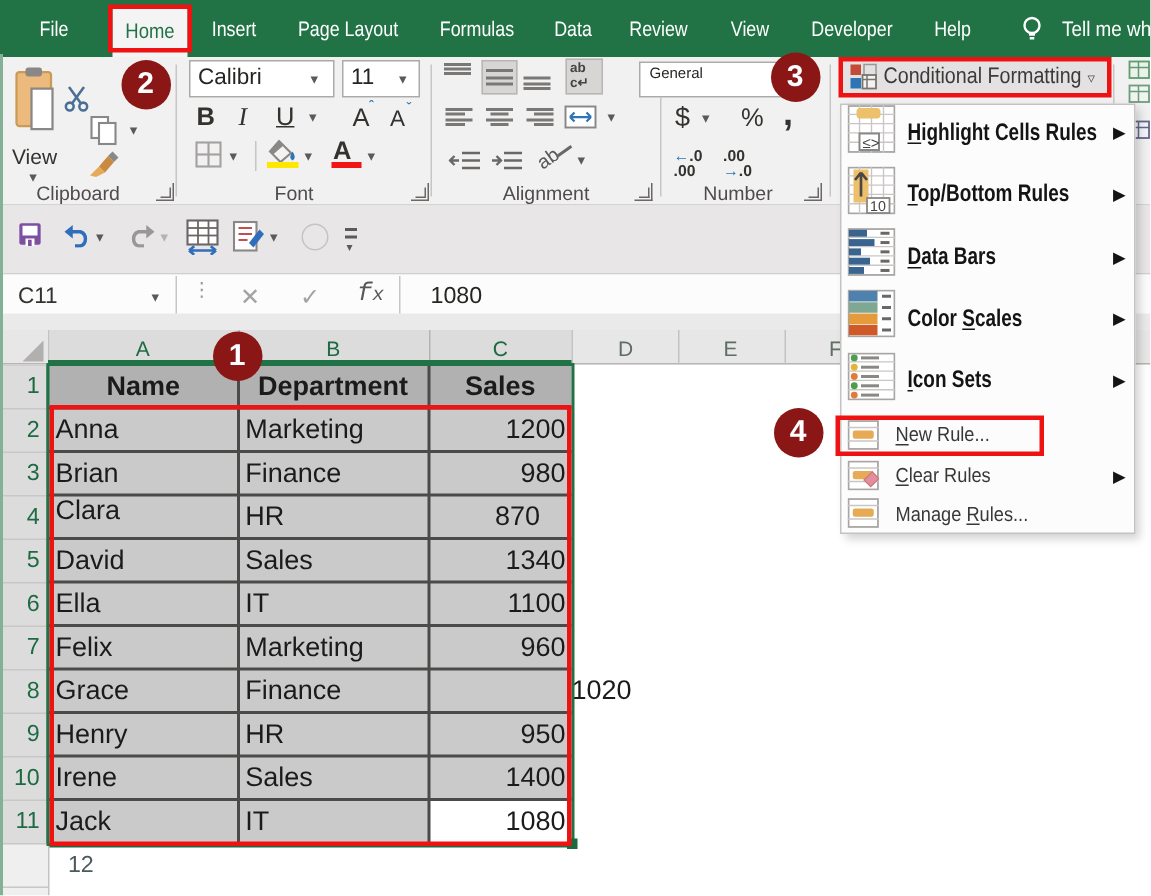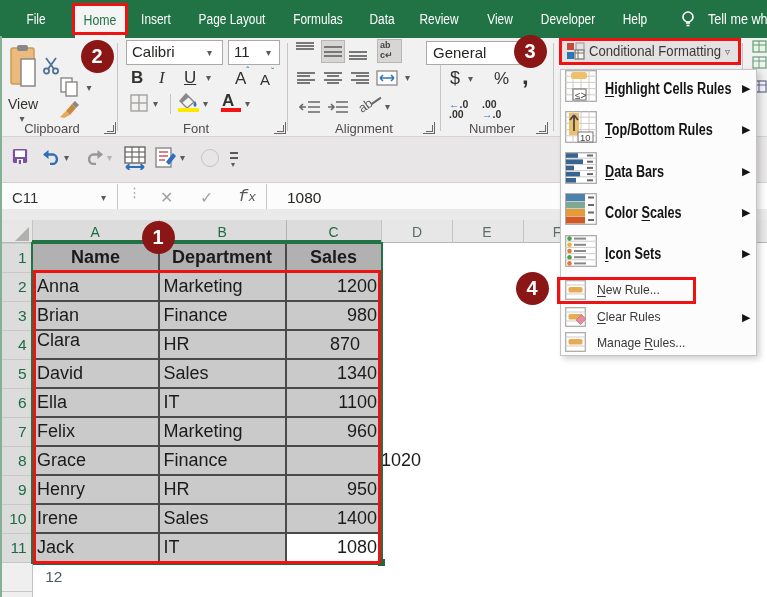--- a/index.html
+++ b/index.html
@@ -154,21 +154,21 @@
 <svg class="abs" style="left:299px;top:100px;" width="22" height="14" viewBox="0 0 22 14">
 <path d="M9 2 h12 M9 7 h12 M9 12 h12 M1 7 h6 M4 4 l-3 3 l3 3" stroke="#6a6866" stroke-width="1.6" fill="none"></path>
   </svg>
 <svg class="abs" style="left:327px;top:100px;" width="22" height="14" viewBox="0 0 22 14">
 <path d="M9 2 h12 M9 7 h12 M9 12 h12 M1 7 h6 M4 4 l3 3 l-3 3" stroke="#6a6866" stroke-width="1.6" fill="none"></path>
   </svg>
 <div class="abs" style="left:358px;top:98px;font-size:13px;color:#5a5856;transform:rotate(-35deg);">ab</div>
 <div class="abs" style="left:370px;top:100px;width:12px;height:2px;background:#6a6866;transform:rotate(-35deg);"></div>
 <div class="abs dd" style="left:385px;top:101px;">▾</div>
 <div class="abs" style="left:426px;top:41px;width:108px;height:24px;background:#fff;border:1px solid #acaaa8;box-sizing:border-box;"></div>
-<div class="abs" style="left:433px;top:44px;font-size:15px;color:#262522;">General</div>
+<div class="abs" style="left:433px;top:44px;font-size:10px;color:#262522;">General</div>
 <div class="abs" style="left:450px;top:68px;font-size:18px;color:#34322f;">$</div>
 <div class="abs dd" style="left:468px;top:73px;">▾</div>
 <div class="abs" style="left:494px;top:69px;font-size:17px;color:#34322f;">%</div>
 <div class="abs" style="left:522px;top:62px;font-size:24px;font-weight:bold;color:#34322f;">,</div>
 <div class="abs" style="left:449px;top:99px;font-size:10.5px;font-weight:bold;color:#34322f;line-height:10px;"><span style="color:#2e75b6">←</span>.0<br>.00</div>
 <div class="abs" style="left:482px;top:99px;font-size:10.5px;font-weight:bold;color:#34322f;line-height:10px;">.00<br><span style="color:#2e75b6">→</span>.0</div>
 <div class="abs" style="left:561px;top:41px;width:177px;height:21px;background:#e3e1e1;"></div>
 <svg class="abs" style="left:566px;top:42px;" width="19" height="19" viewBox="0 0 19 19">
 <rect x="1" y="1" width="7" height="7" fill="#c54b38"></rect>
 <rect x="1" y="10" width="7" height="7" fill="#2e75b6"></rect>

